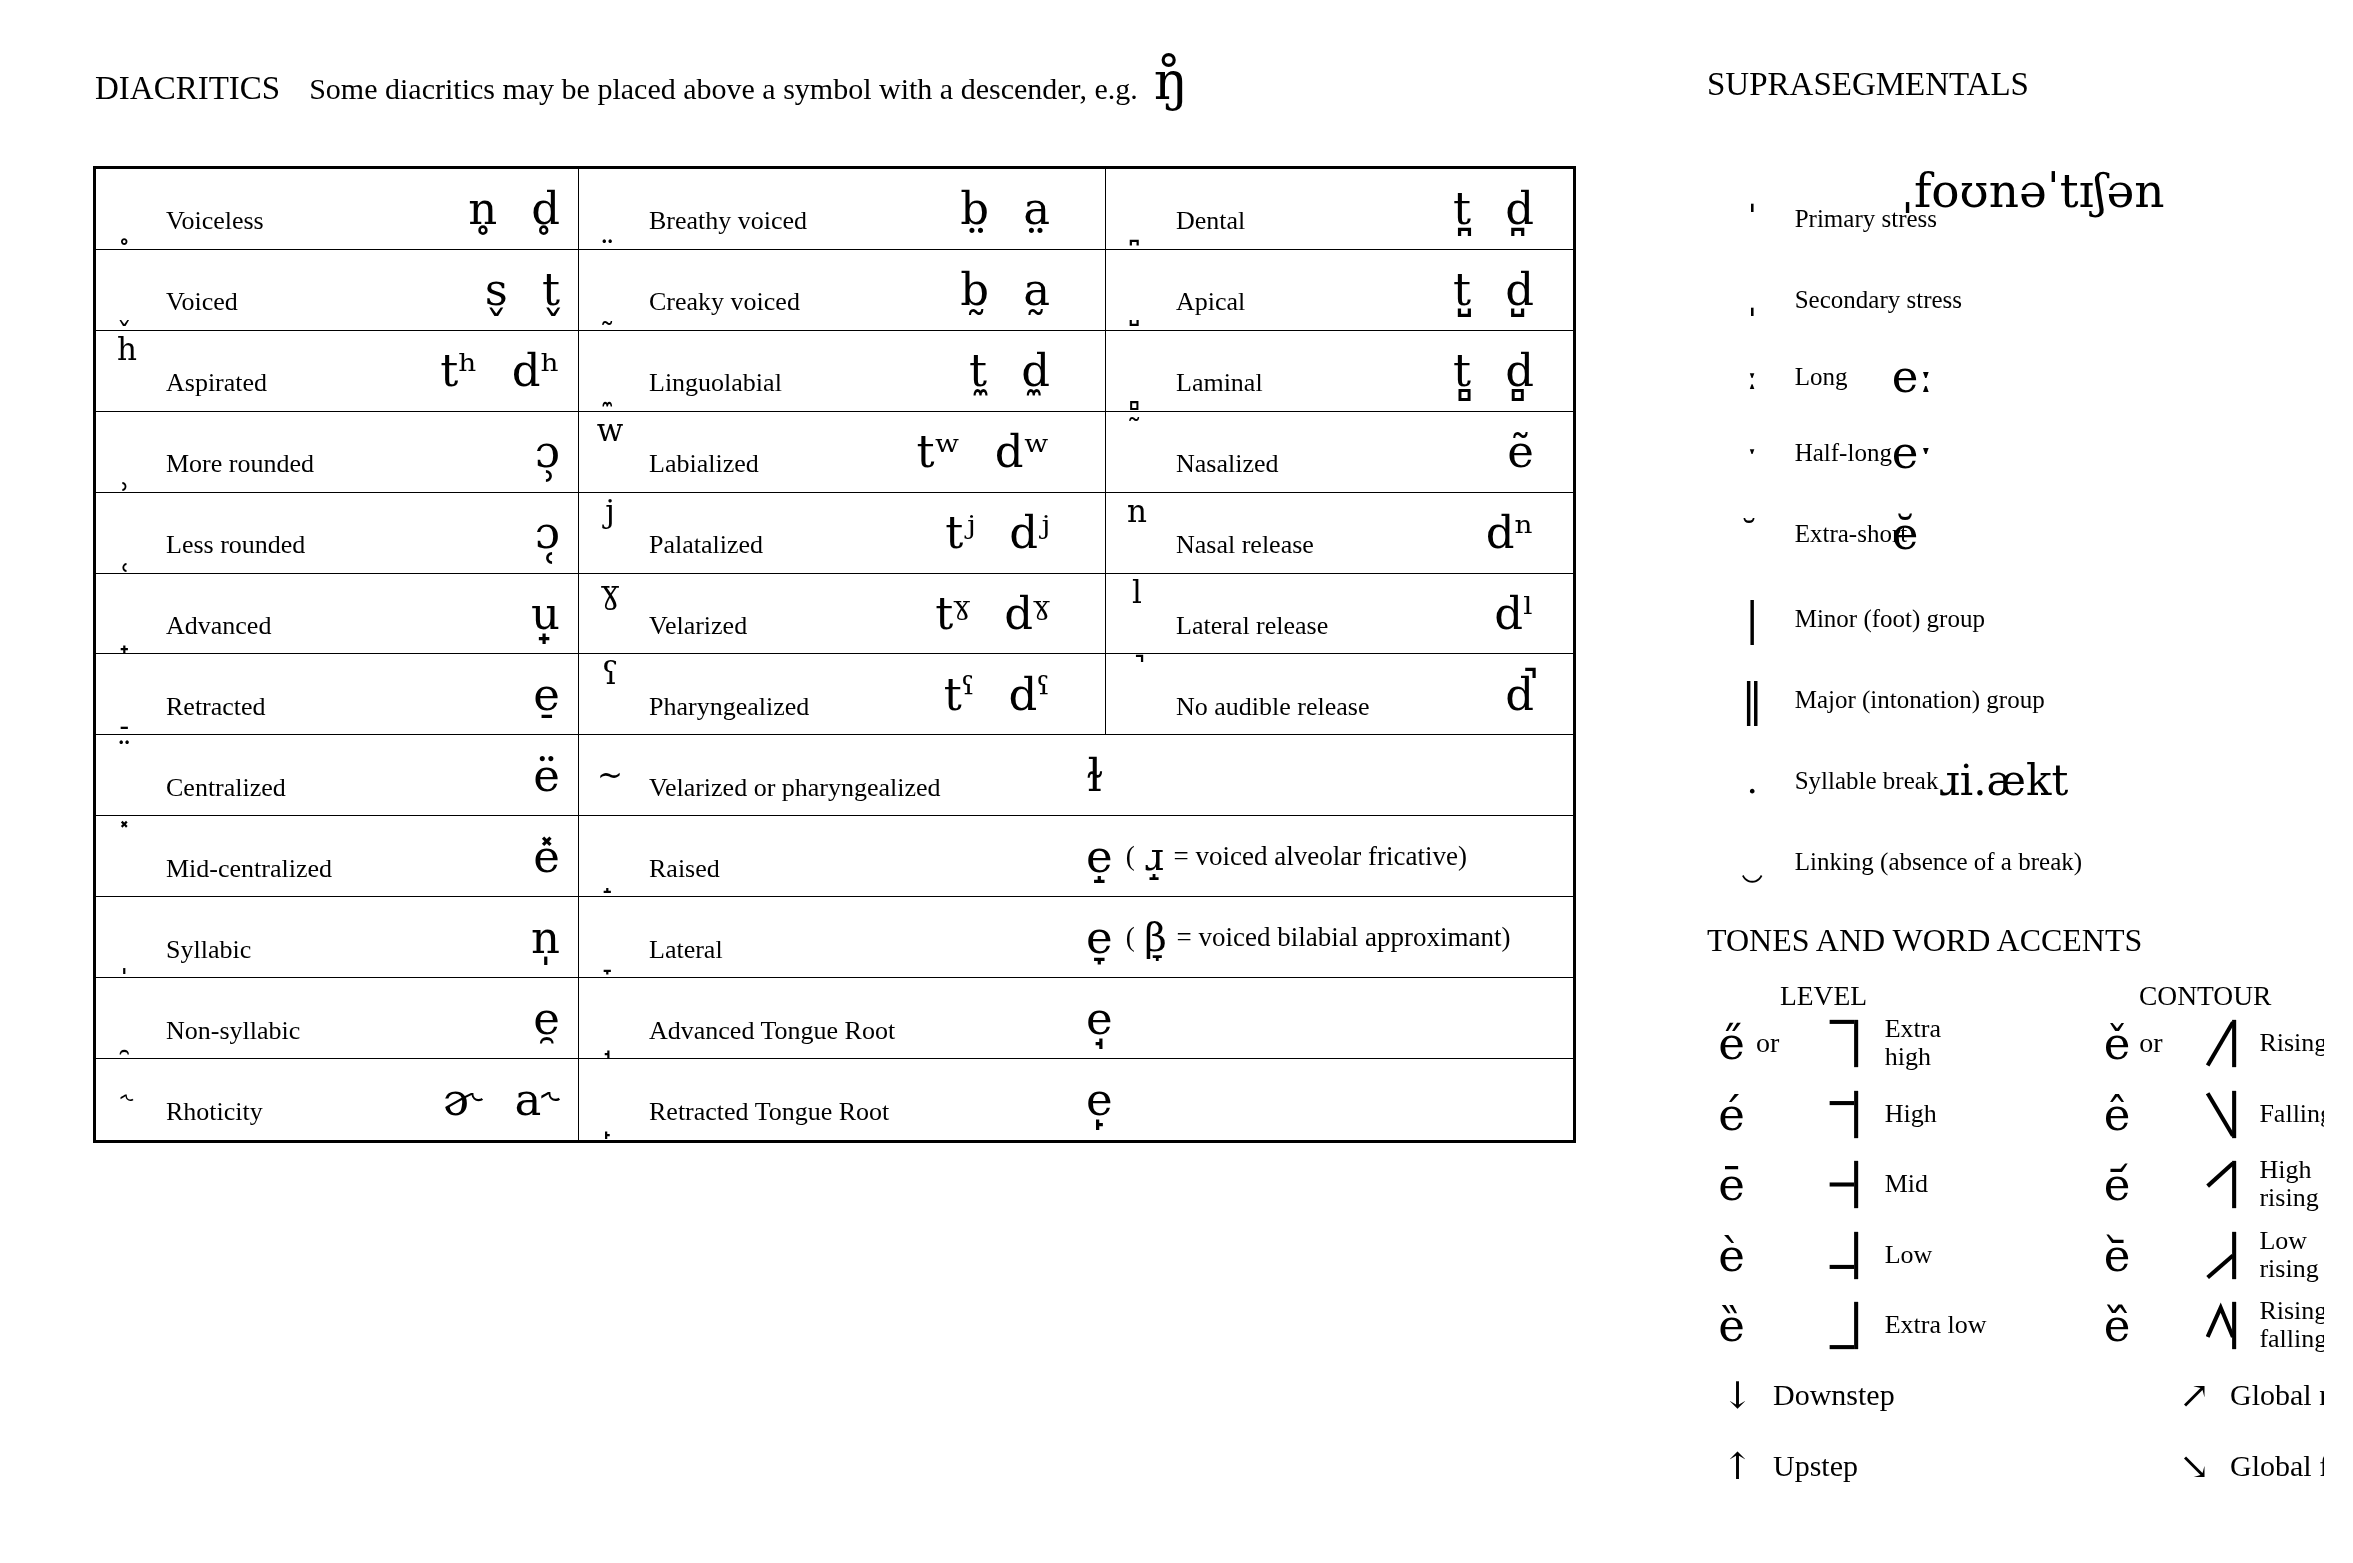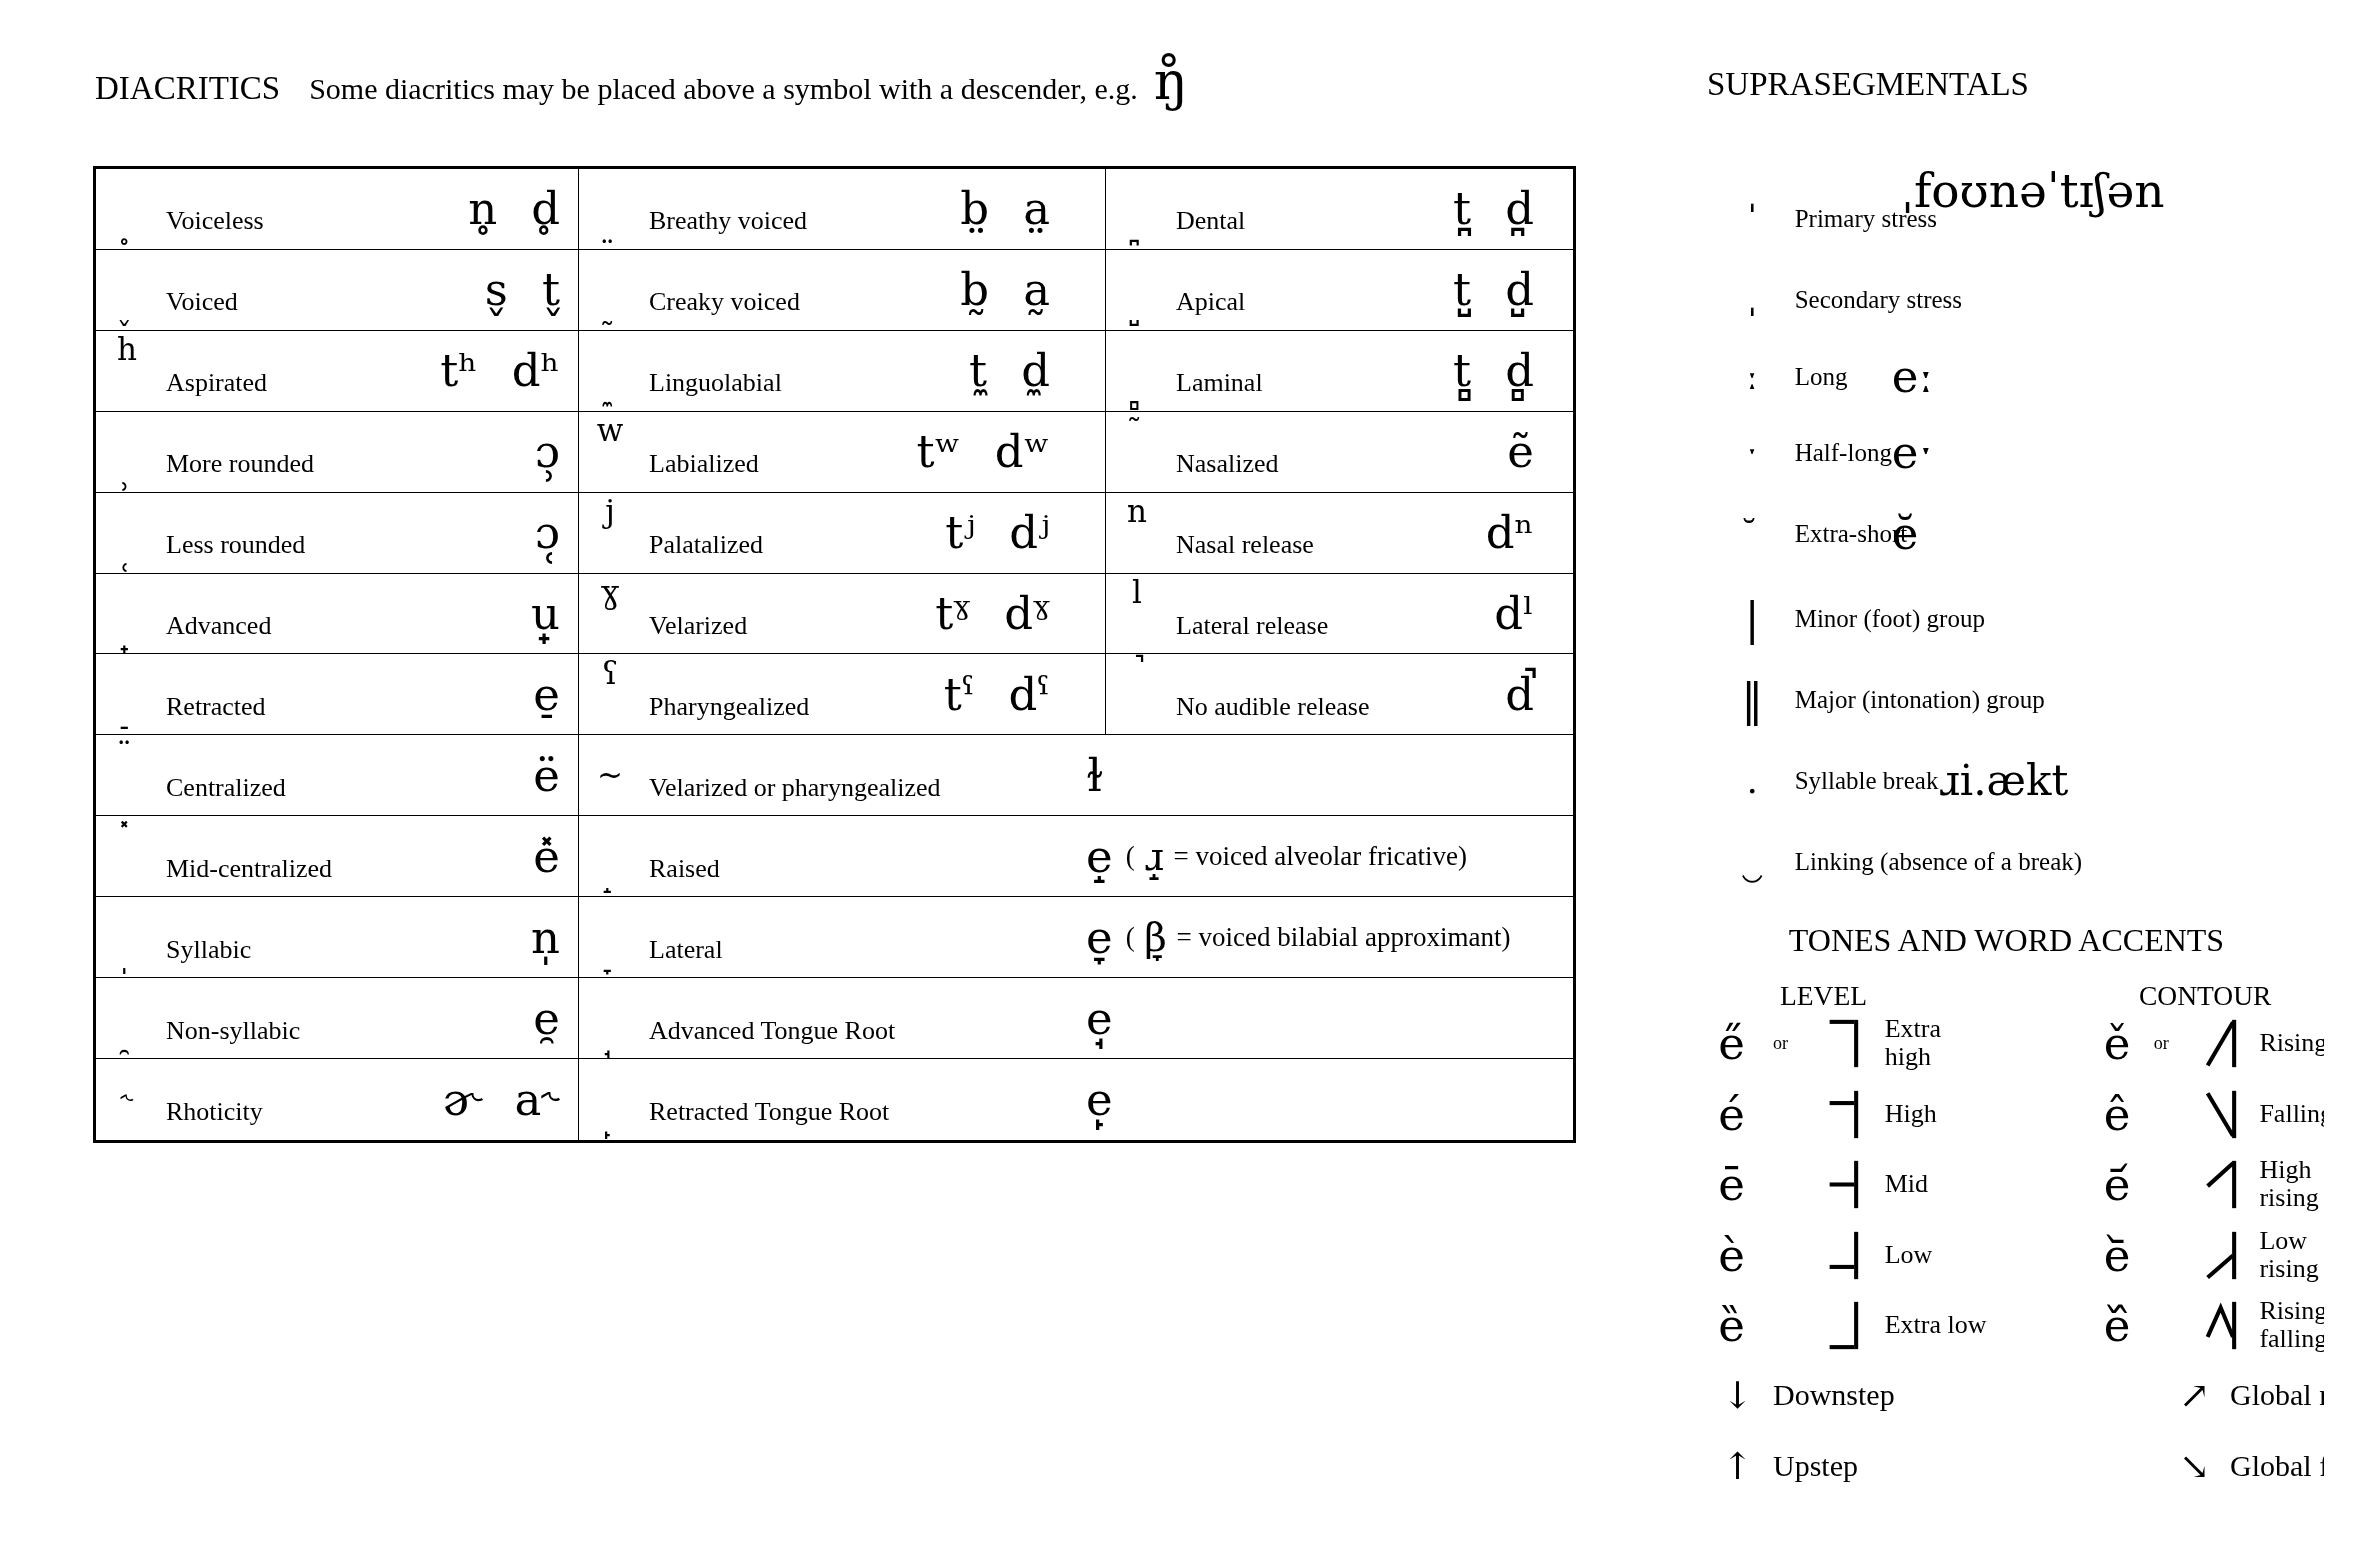--- a/index.html
+++ b/index.html
@@ -39,27 +39,27 @@
   .ss-row{position:absolute;left:22.7px;height:65px;display:flex;align-items:center;}
   .ss-sym{width:45px;text-align:center;font-size:36px;line-height:1;}
   .ss-sym.tall{font-size:44px;}
   .ss-lbl{margin-left:20px;font-size:25px;white-space:nowrap;}
   .ss-ex{position:absolute;left:162px;font-size:45px;line-height:1;}
   .ss-ex.far{left:209px;font-size:42px;}
   .stress-ex{position:absolute;left:194px;top:101px;font-size:47px;line-height:1;white-space:nowrap;}
 
   
   .tones{position:absolute;left:1707px;top:922px;width:647px;height:641px;}
-  .tones .th{position:absolute;left:0;top:0;width:599px;text-align:center;font-size:32px;white-space:nowrap;}
+  .tones .th{position:absolute;left:0;top:0;width:599px;text-align:left;font-size:32px;white-space:nowrap;}
   .tones .colh{position:absolute;top:58px;font-size:27.5px;}
   .tones .colh.lv{left:73px;} .tones .colh.ct{left:432px;text-align:center;}
   .t-row{position:absolute;height:68px;display:flex;align-items:center;}
   .t-row.lv{left:0;width:324px;} .t-row.ct{left:388px;width:259px;}
   .t-ex{width:49px;text-align:center;font-size:45px;line-height:1;}
-  .t-or{width:49px;text-align:center;font-size:18px;}
+  .t-or{width:49px;text-align:left;font-size:28px;}
   .t-icon{width:36px;margin-left:22.7px;display:flex;align-items:center;}
   .t-lbl{margin-left:21px;font-size:26px;line-height:28px;width:105px;}
   .t-row.extra{display:flex;align-items:center;}
   .t-sym{width:45px;text-align:center;font-size:37px;line-height:1;}
   .t-lbl-nw{margin-left:13px;font-size:30px;white-space:nowrap;}
 </style>
 </head>
 <body>
 
 <div class="page">

